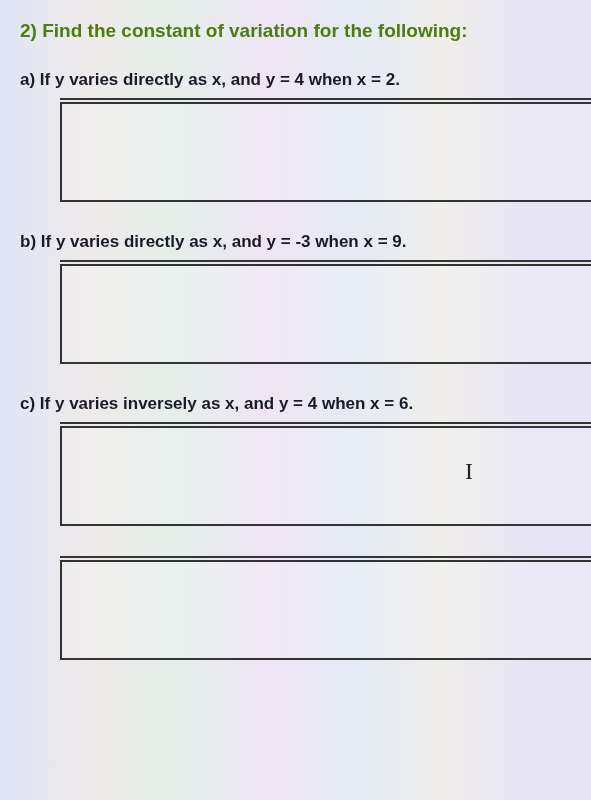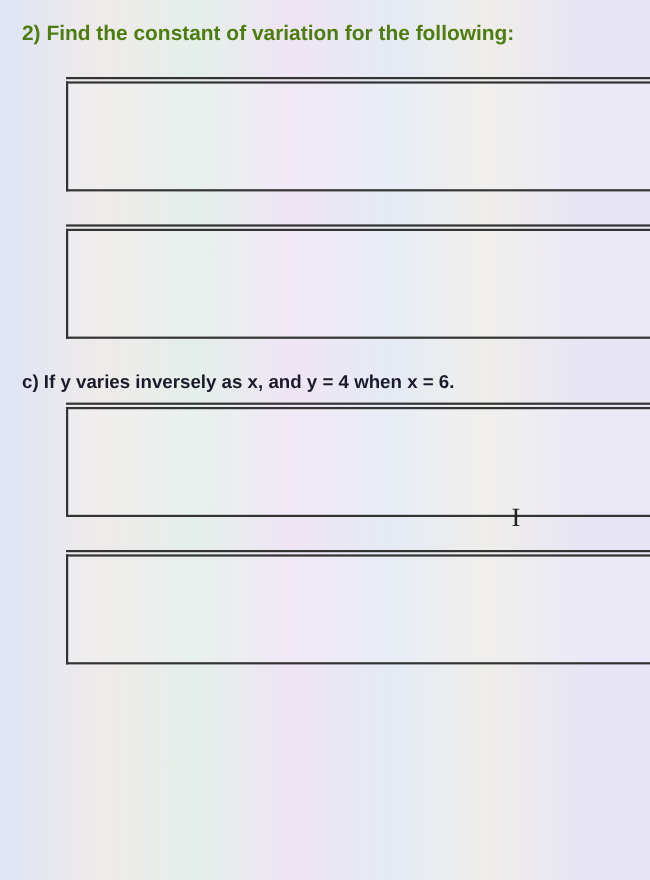--- a/index.html
+++ b/index.html
@@ -65,25 +65,33 @@
   </style>
 </head>
 <body>
 
 <div class="question-title">
   <span>2)</span>
   <span>Find the constant of variation for the following:</span>
 </div>
 
 <div class="section">
+  <div class="sub-question">
+    <span>a)</span>
+    <span>If y varies directly as x, and y = 4 when x = 2.</span>
+  </div>
   <hr class="hr-line">
   <div class="answer-box"></div>
 </div>
 
 <div class="section">
+  <div class="sub-question">
+    <span>b)</span>
+    <span>If y varies directly as x, and y = -3 when x = 9.</span>
+  </div>
   <hr class="hr-line">
   <div class="answer-box"></div>
 </div>
 
 <div class="section">
   <div class="sub-question">
     <span>c)</span>
     <span>If y varies inversely as x, and y = 4 when x = 6.</span>
   </div>
   <hr class="hr-line">

